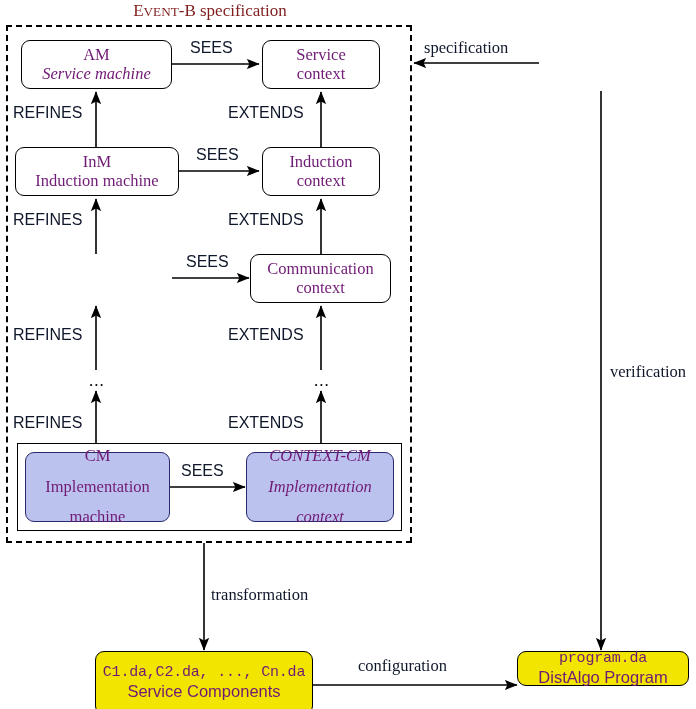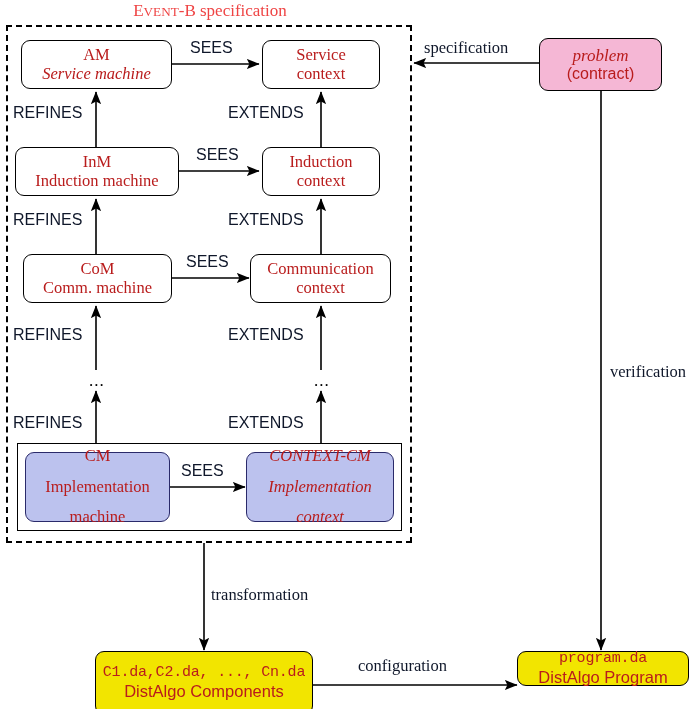--- a/index.html
+++ b/index.html
@@ -31,21 +31,21 @@
     border-radius: 9px;
     background: #ffffff;
     display: flex;
     flex-direction: column;
     align-items: center;
     justify-content: center;
     text-align: center;
     line-height: 1.12;
     font-family: "Liberation Serif", serif;
     font-size: 16.5px;
-    color: #b91c1c;
+    color: #701a75;
     z-index: 3;
   }
   .node .ln { display: block; white-space: nowrap; }
   .node .ital { font-style: italic; }
 
   .node.blue {
     background: #bcc2ee;
     border-color: #2a2a6a;
     gap: 12px;
   }
@@ -89,21 +89,21 @@
     z-index: 1;
   }
   #eventb-title {
     position: absolute;
     left: 0px;
     top: 1px;
     width: 420px;
     text-align: center;
     font-family: "Liberation Serif", serif;
     font-size: 17px;
-    color: #ef4444;
+    color: #7f1d1d;
     z-index: 2;
     white-space: nowrap;
   }
   #eventb-title .sc {
     font-size: 13.2px;
   }
 
   
   #impl-group {
     position: absolute;
@@ -196,50 +196,42 @@
   <div class="node" style="left:15px; top:147px; width:164px; height:49px;">
     <span class="ln">InM</span>
     <span class="ln">Induction machine</span>
   </div>
 
   <div class="node" style="left:262px; top:147px; width:118px; height:49px;">
     <span class="ln">Induction</span>
     <span class="ln">context</span>
   </div>
 
-  <div class="node" style="left:23px; top:254px; width:149px; height:49px;">
-    <span class="ln">CoM</span>
-    <span class="ln">Comm. machine</span>
-  </div>
 
   <div class="node" style="left:250px; top:254px; width:141px; height:49px;">
     <span class="ln">Communication</span>
     <span class="ln">context</span>
   </div>
 
   <div class="node blue" style="left:25px; top:452px; width:145px; height:70px;">
     <span class="ln">CM</span>
     <span class="ln">Implementation</span>
     <span class="ln">machine</span>
   </div>
 
   <div class="node blue" style="left:246px; top:452px; width:148px; height:70px;font-style:italic;">
     <span class="ln">CONTEXT-CM</span>
     <span class="ln">Implementation</span>
     <span class="ln">context</span>
   </div>
 
-  <div class="node pink" style="left:539px; top:38px; width:123px; height:53px;">
-    <span class="ln ital">problem</span>
-    <span class="ln sans">(contract)</span>
-  </div>
 
   <div class="node yellow" style="left:95px; top:651px; width:218px; height:64px;">
     <span class="ln mono">C1.da,C2.da, ..., Cn.da</span>
-    <span class="ln sans">DistAlgo Components</span>
+    <span class="ln sans">Service Components</span>
   </div>
 
   <div class="node yellow" style="left:517px; top:651px; width:172px; height:35px;">
     <span class="ln mono">program.da</span>
     <span class="ln sans">DistAlgo Program</span>
   </div>
 
   <div class="edge-label" style="left:190px; top:39px;">SEES</div>
   <div class="edge-label" style="left:196px; top:146px;">SEES</div>
   <div class="edge-label" style="left:186px; top:253px;">SEES</div>

